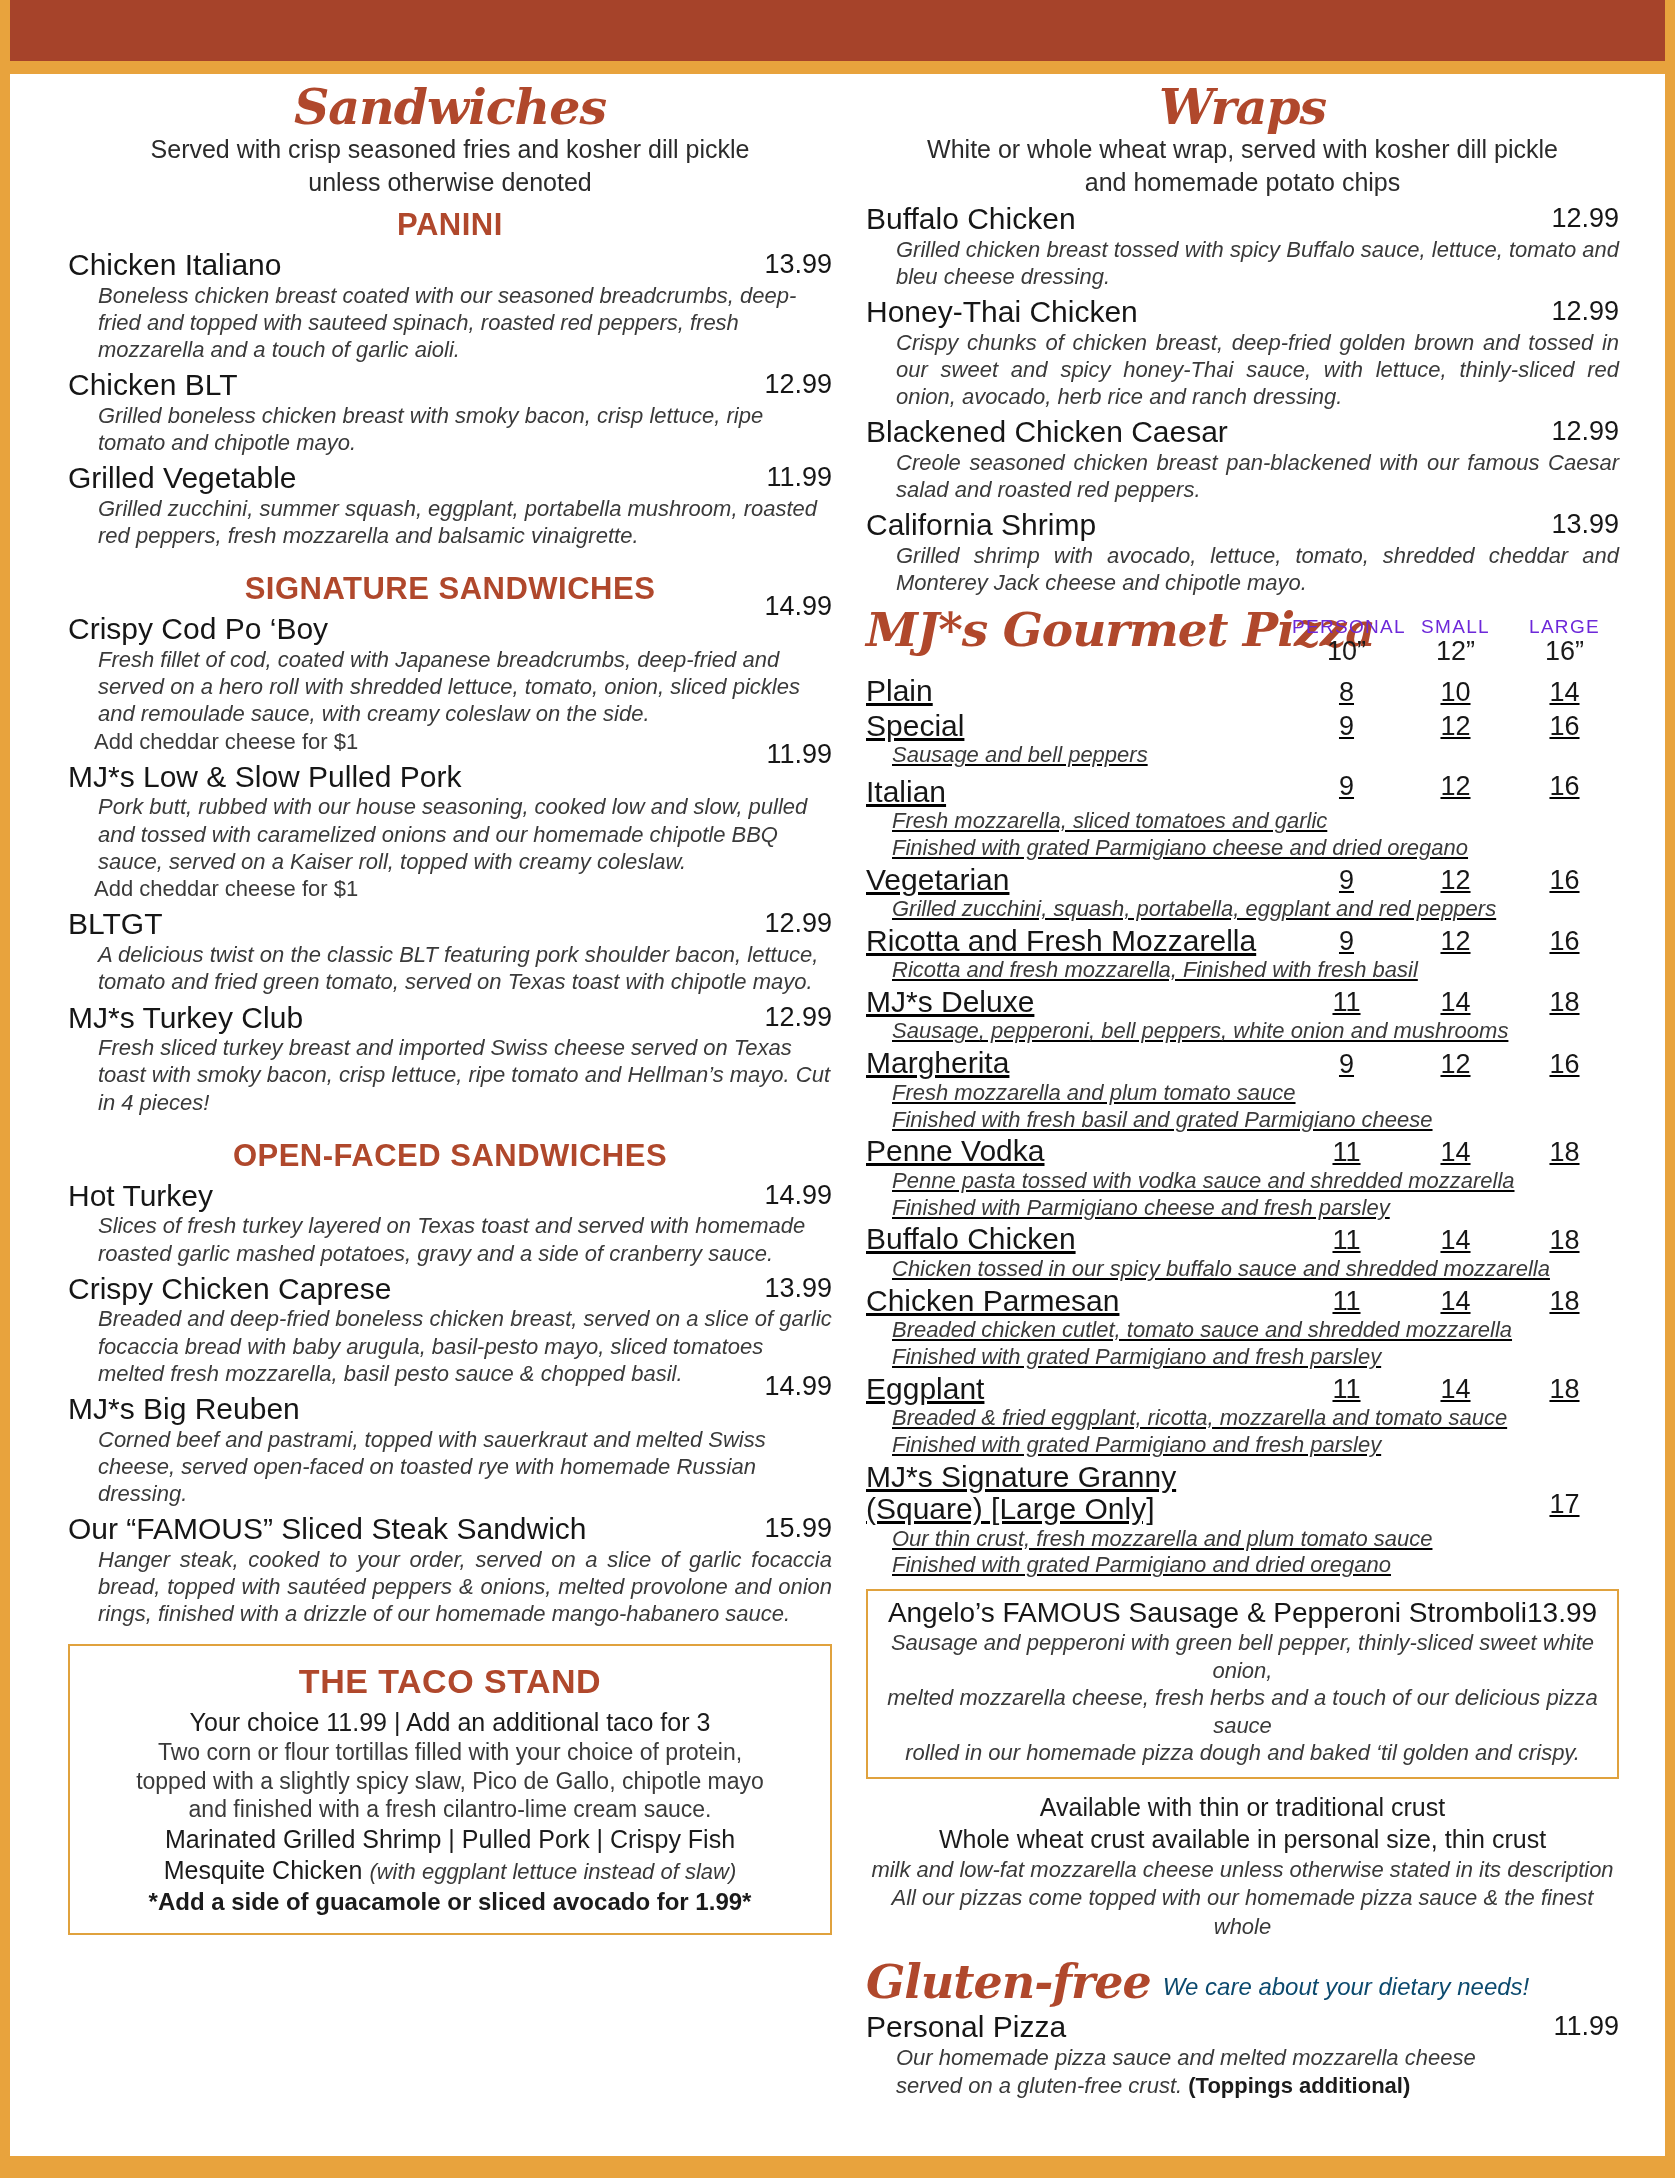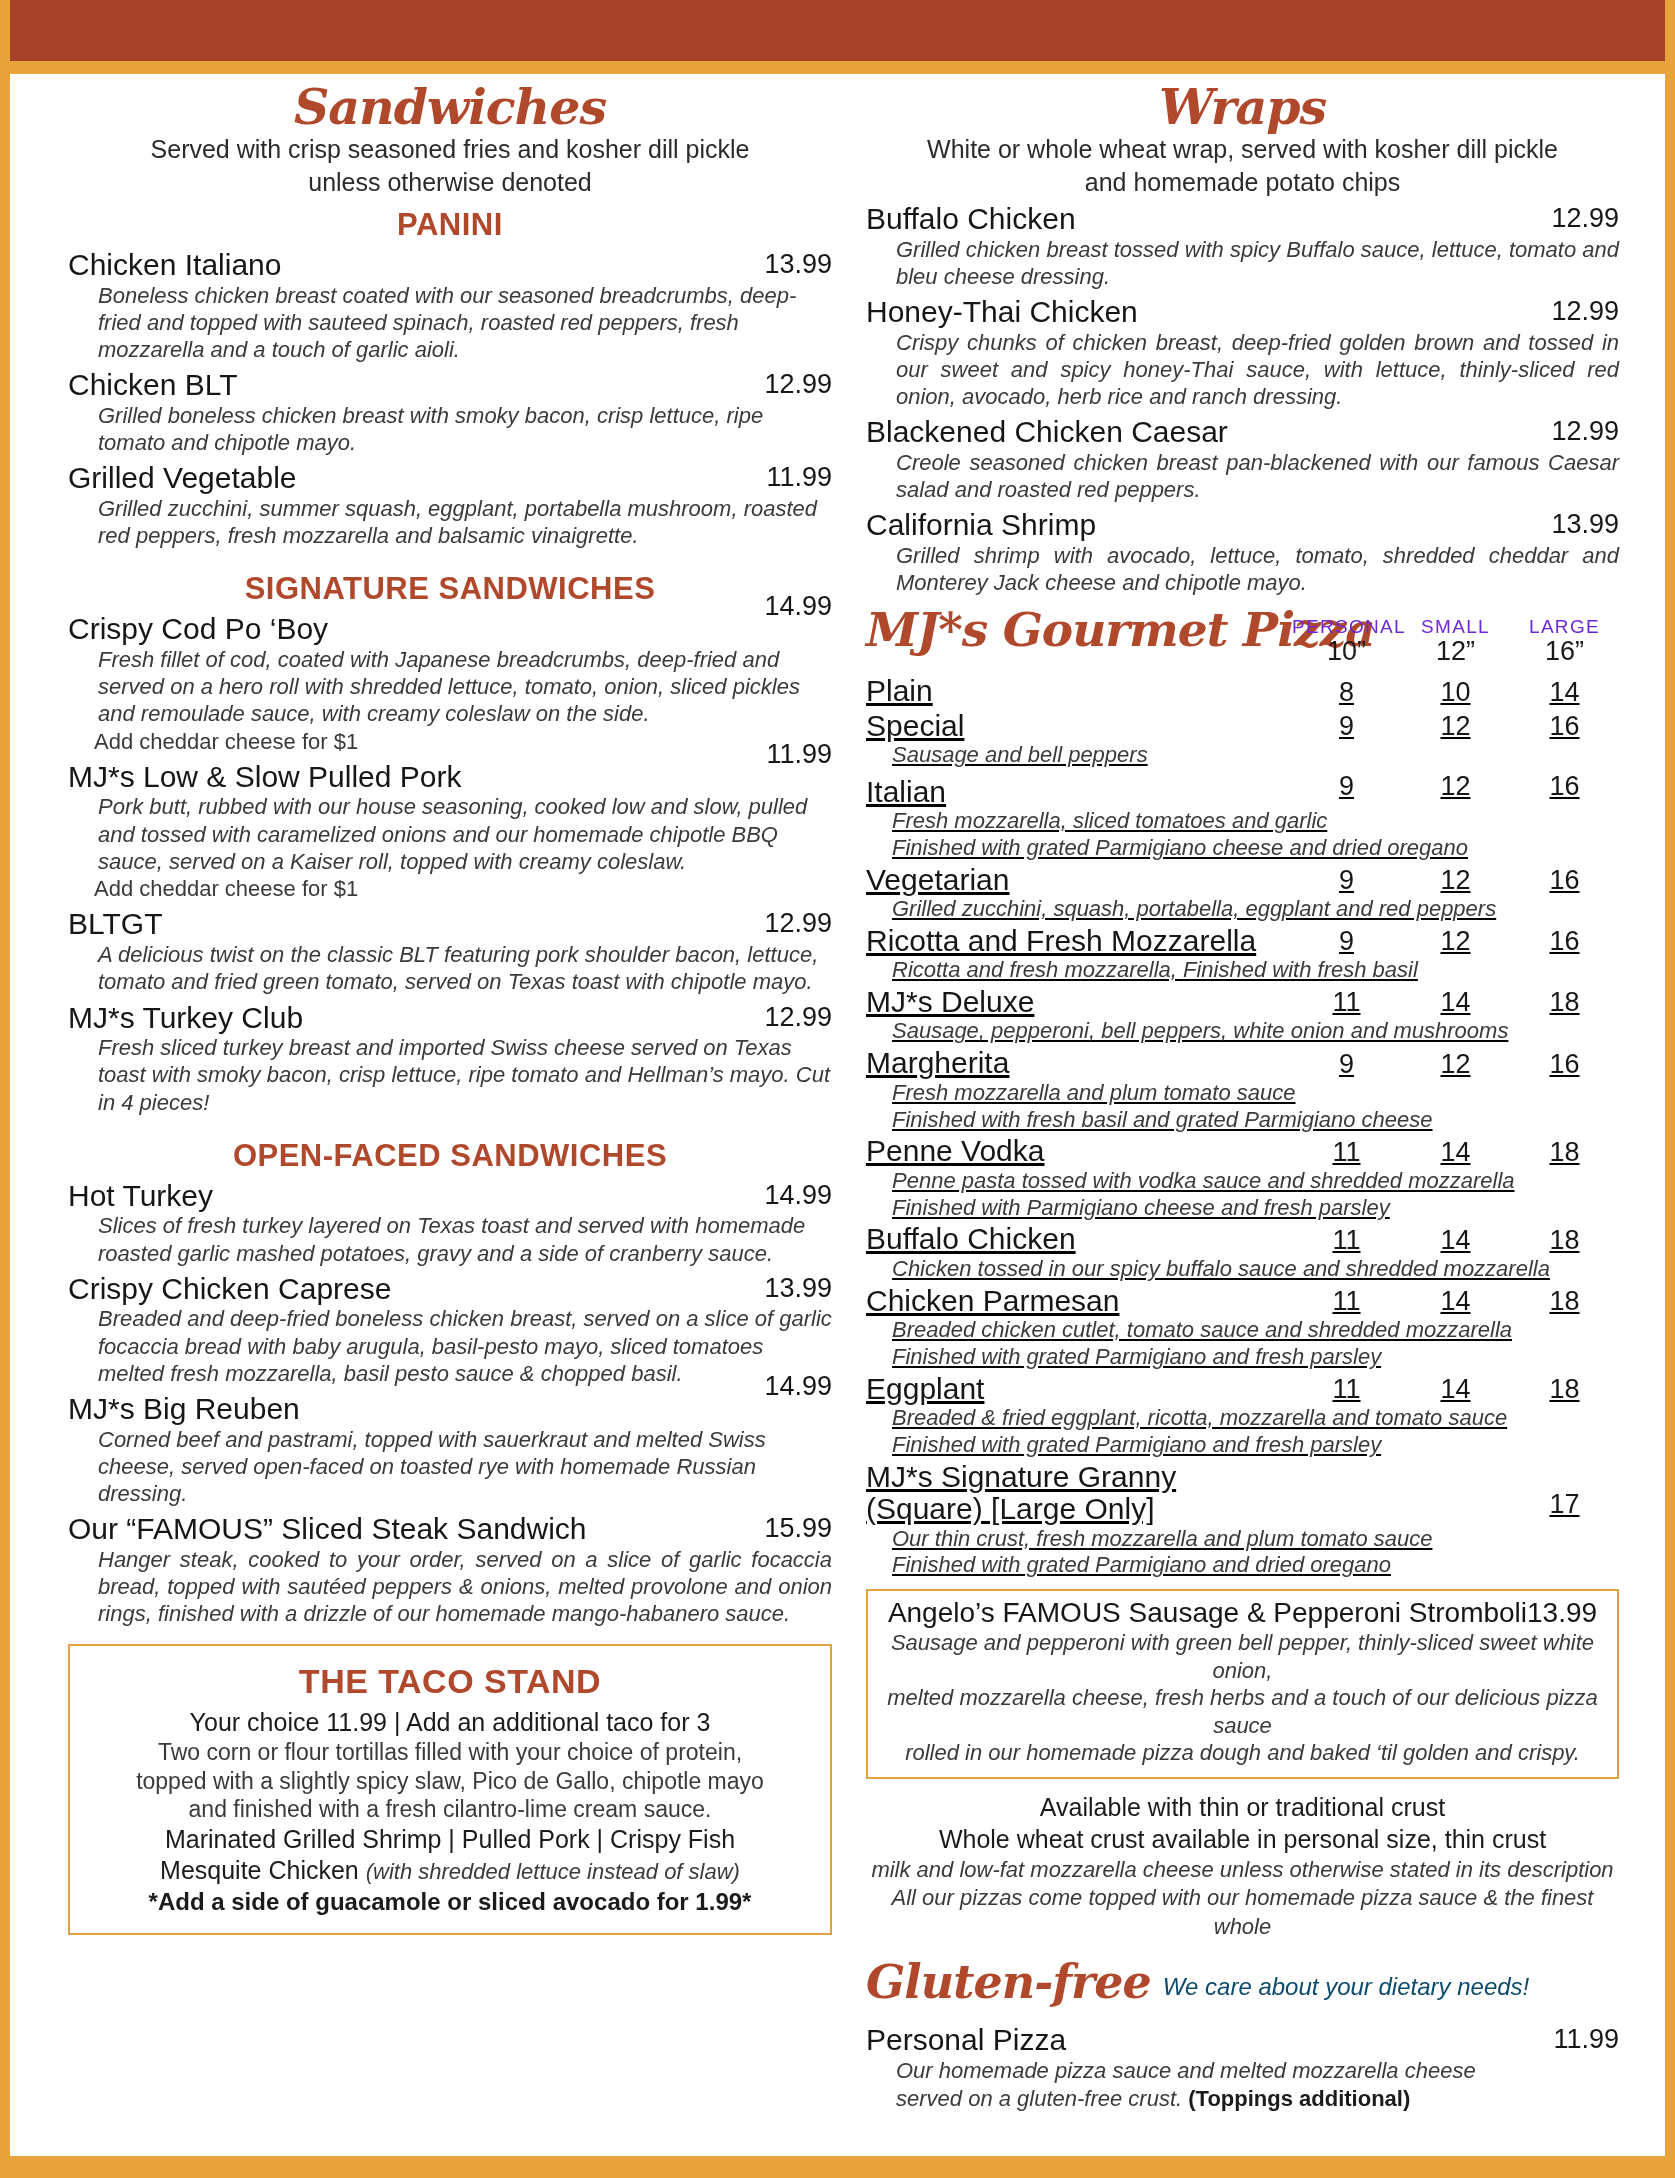--- a/index.html
+++ b/index.html
@@ -211,21 +211,21 @@
 
       <div class="box">
         <div class="box-title">THE TACO STAND</div>
         <div class="box-line">Your choice 11.99 | Add an additional taco for 3</div>
         <div class="box-line it">Two corn or flour tortillas filled with your choice of protein,</div>
         <div class="box-line it">topped with a slightly spicy slaw, Pico de Gallo, chipotle mayo</div>
         <div class="box-line it">and finished with a fresh cilantro-lime cream sauce.</div>
         <div class="box-line">Marinated Grilled Shrimp | Pulled Pork | Crispy Fish</div>
         <div class="box-line">
           <span>Mesquite Chicken</span>
-          <span style="font-style:italic;font-size:22px;color:#3a3a3a">(with shredded lettuce instead of slaw)</span>
+          <span style="font-style:italic;font-size:22px;color:#3a3a3a">(with eggplant lettuce instead of slaw)</span>
         </div>
         <div class="box-line bold">*Add a side of guacamole or sliced avocado for 1.99*</div>
       </div>
 
     </div>
 
     <div class="col-right">
 
       <div class="script-head">Wraps</div>
       <div class="serve-note">White or whole wheat wrap, served with kosher dill pickle</div>
@@ -432,21 +432,21 @@
         <div class="a">Available with thin or traditional crust</div>
         <div class="a">Whole wheat crust available in personal size, thin crust</div>
         <div class="b">milk and low-fat mozzarella cheese unless otherwise stated in its description</div>
         <div class="b">All our pizzas come topped with our homemade pizza sauce &amp; the finest whole</div>
       </div>
 
       <div class="gf-wrap">
         <div class="gf-title">Gluten-free</div>
         <div class="gf-sub">We care about your dietary needs!</div>
       </div>
-      <div class="item" style="margin-top:19px">
+      <div class="item" style="margin-top:6px">
         <div class="row">
           <div class="nm">Personal Pizza</div>
           <div class="pr">11.99</div>
         </div>
         <div class="desc">Our homemade pizza sauce and melted mozzarella cheese</div>
         <div class="desc">
           <span>served on a gluten-free crust.</span>
           <span style="font-style:normal;font-weight:bold;color:#1b1b1b">(Toppings additional)</span>
         </div>
       </div>

